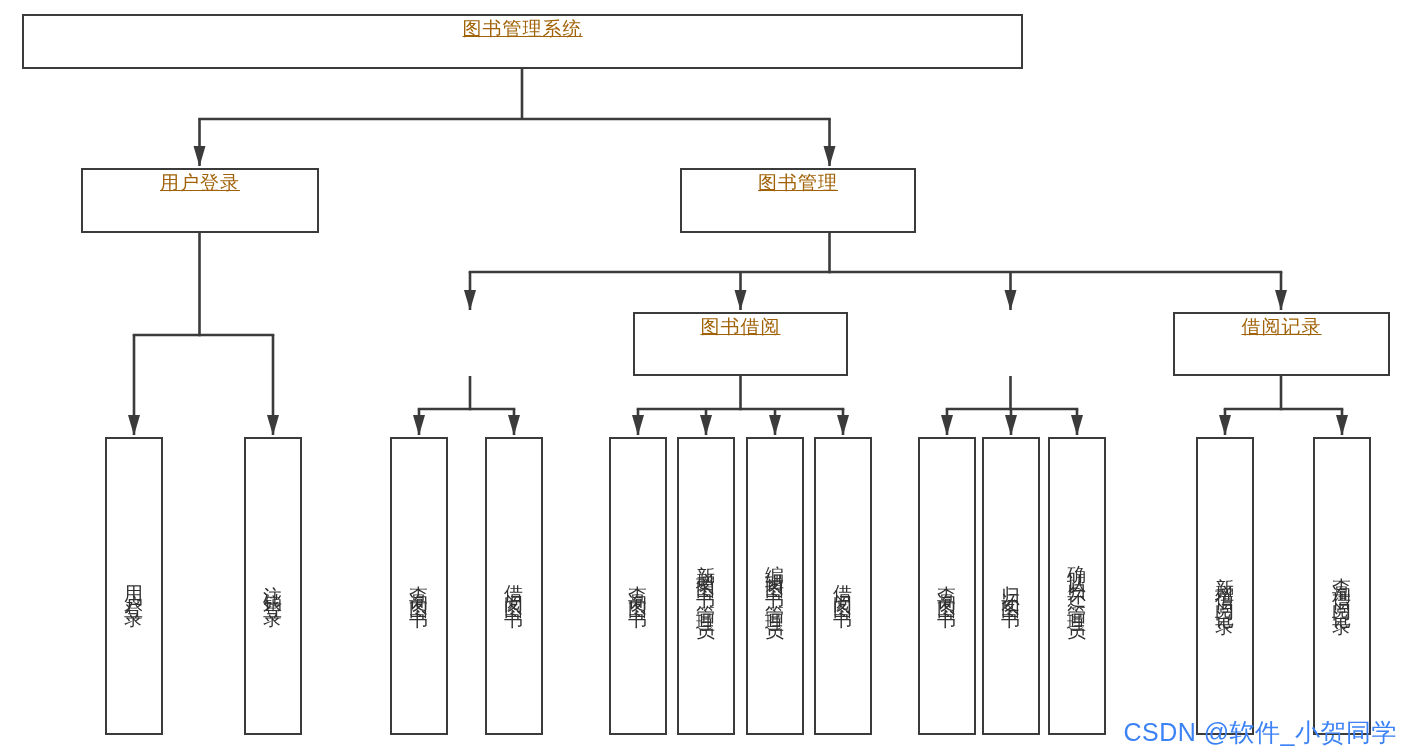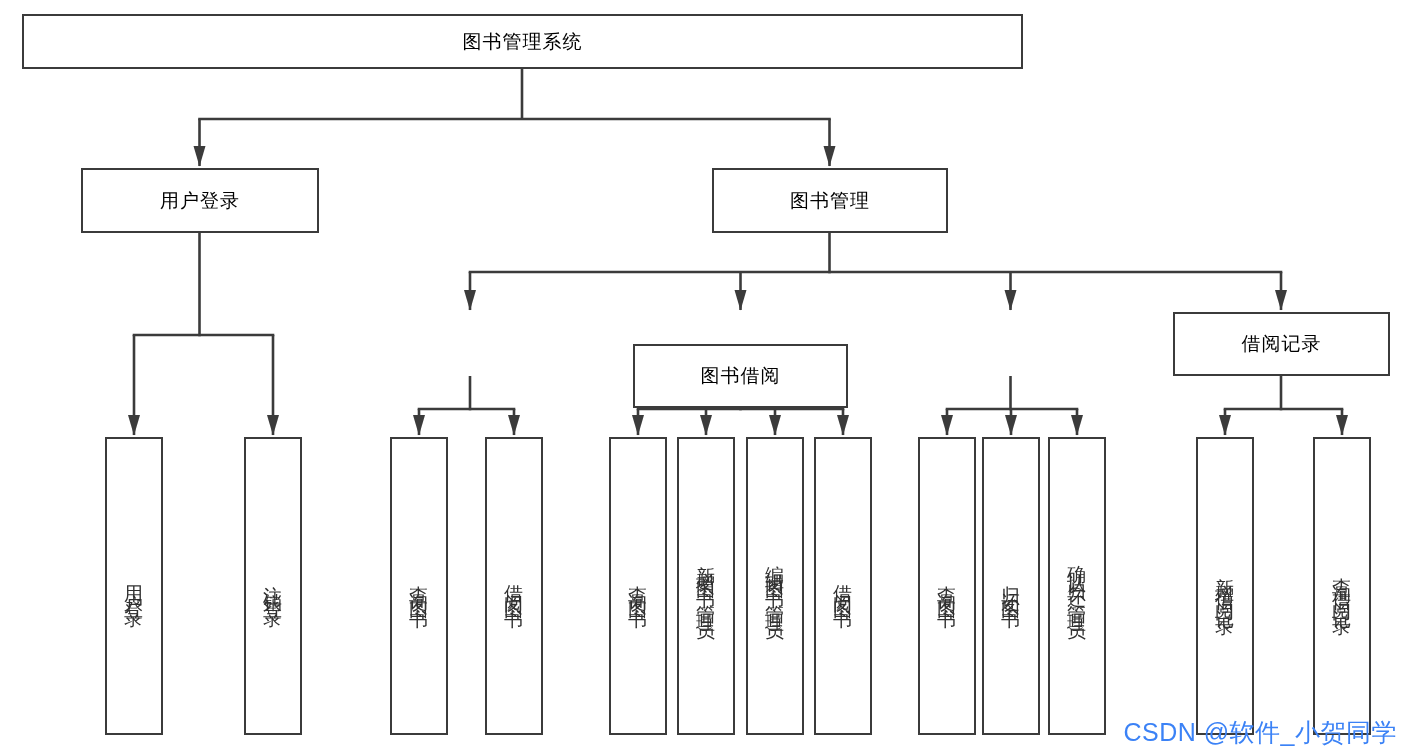--- a/index.html
+++ b/index.html
@@ -8,22 +8,22 @@
     width:1405px;height:747px;
     background:#ffffff;
     font-family:"Liberation Sans","DejaVu Sans",sans-serif;
     overflow:hidden;
   }
   .connectors{position:absolute;left:0;top:0;width:1405px;height:747px;}
   .connectors path{stroke:#3b3b3b;stroke-width:2.6;fill:none;}
   .hbox{
     position:absolute;box-sizing:border-box;
     border:2.6px solid #3b3b3b;background:#ffffff;
-    display:flex;align-items:center;justify-content:center;
-    font-size:19px;color:#000000;letter-spacing:1px;
+    display:flex;justify-content:center;
+    font-size:19px;color:#a16207;letter-spacing:1px;text-decoration:underline;
   }
   .vbox{
     position:absolute;box-sizing:border-box;
     border:2.6px solid #3b3b3b;background:#ffffff;
     display:flex;align-items:center;justify-content:center;
   }
   .vtext{
     writing-mode:vertical-rl;
     text-orientation:mixed;
     font-size:19px;line-height:1;letter-spacing:8px;
@@ -103,25 +103,25 @@
     </g>
   </svg>
 
   <div class="hbox" style="left:22px;top:14px;width:1001px;height:55px;">
     <span>图书管理系统</span>
   </div>
 
   <div class="hbox" style="left:81px;top:168px;width:238px;height:65px;">
     <span>用户登录</span>
   </div>
-  <div class="hbox" style="left:712px;top:168px;width:236px;height:65px;">
+  <div class="hbox" style="left:680px;top:168px;width:236px;height:65px;">
     <span>图书管理</span>
   </div>
 
-  <div class="hbox" style="left:633px;top:312px;width:215px;height:64px;margin-top:32px;">
+  <div class="hbox" style="left:633px;top:312px;width:215px;height:64px;">
     <span>图书借阅</span>
   </div>
   <div class="hbox" style="left:1173px;top:312px;width:217px;height:64px;">
     <span>借阅记录</span>
   </div>
 
   <div class="vbox" style="left:105px;top:437px;width:58px;height:298px;">
     <span class="vtext">用户登录</span>
   </div>
   <div class="vbox" style="left:244px;top:437px;width:58px;height:298px;">

